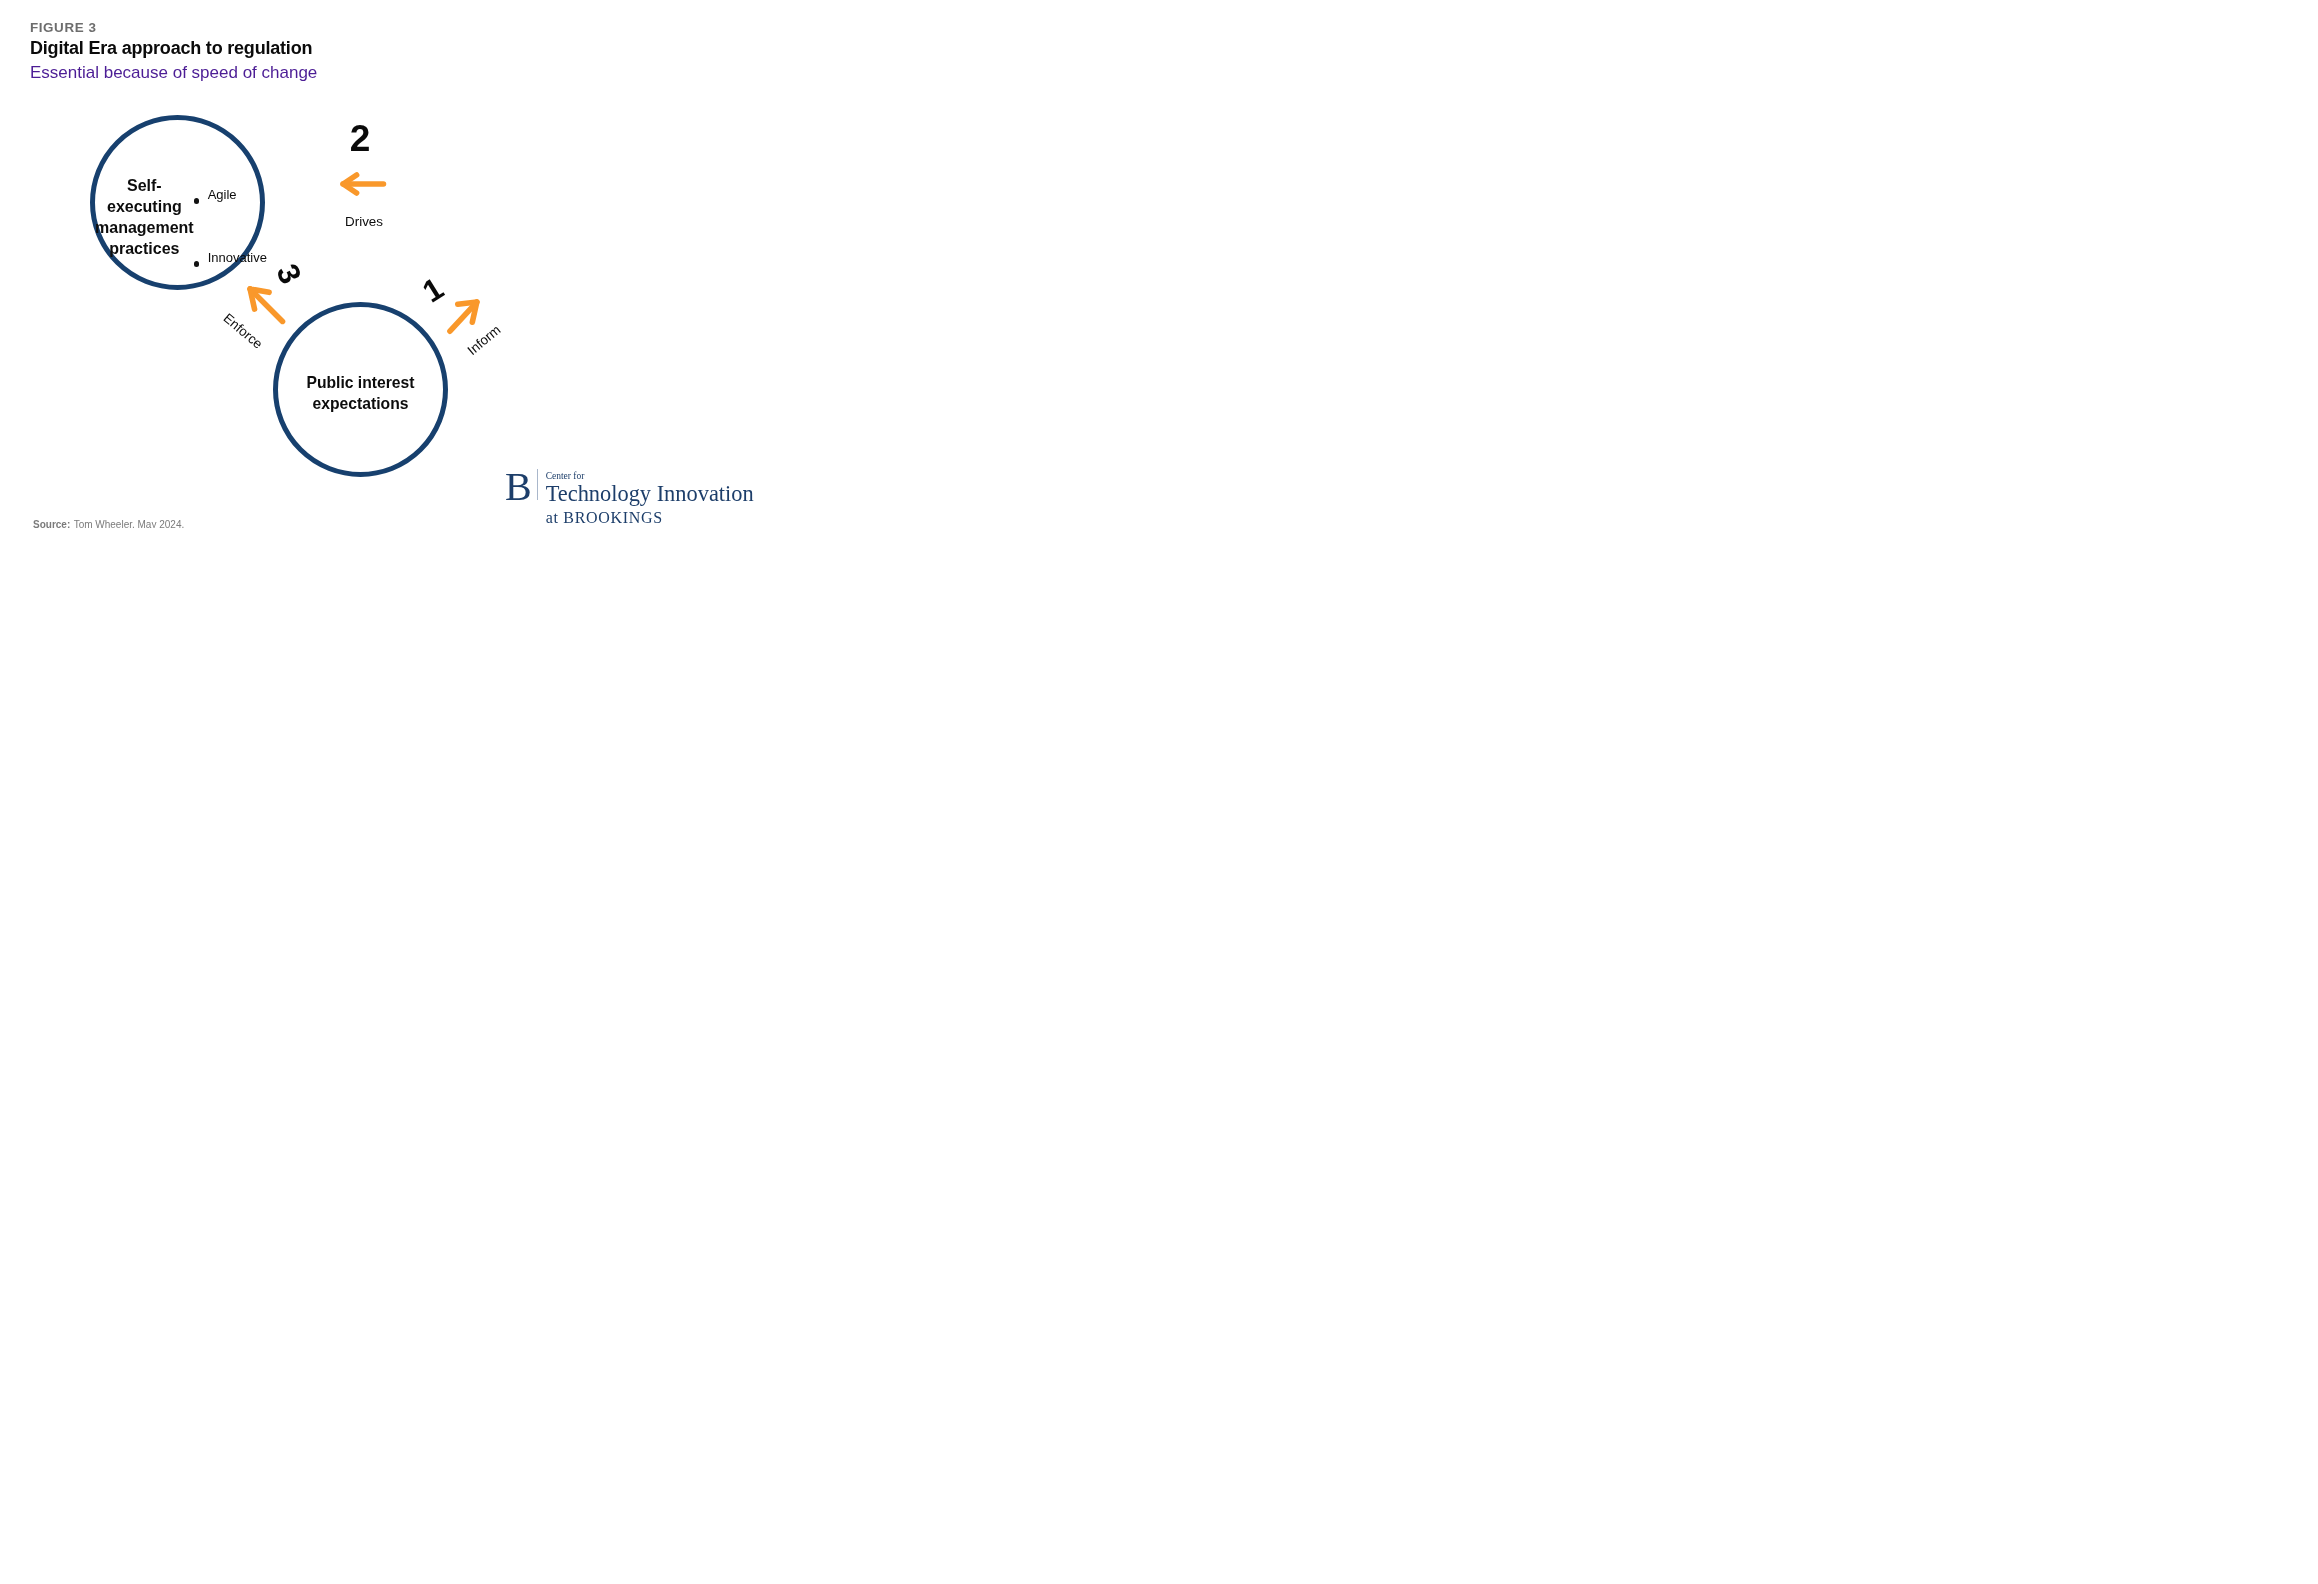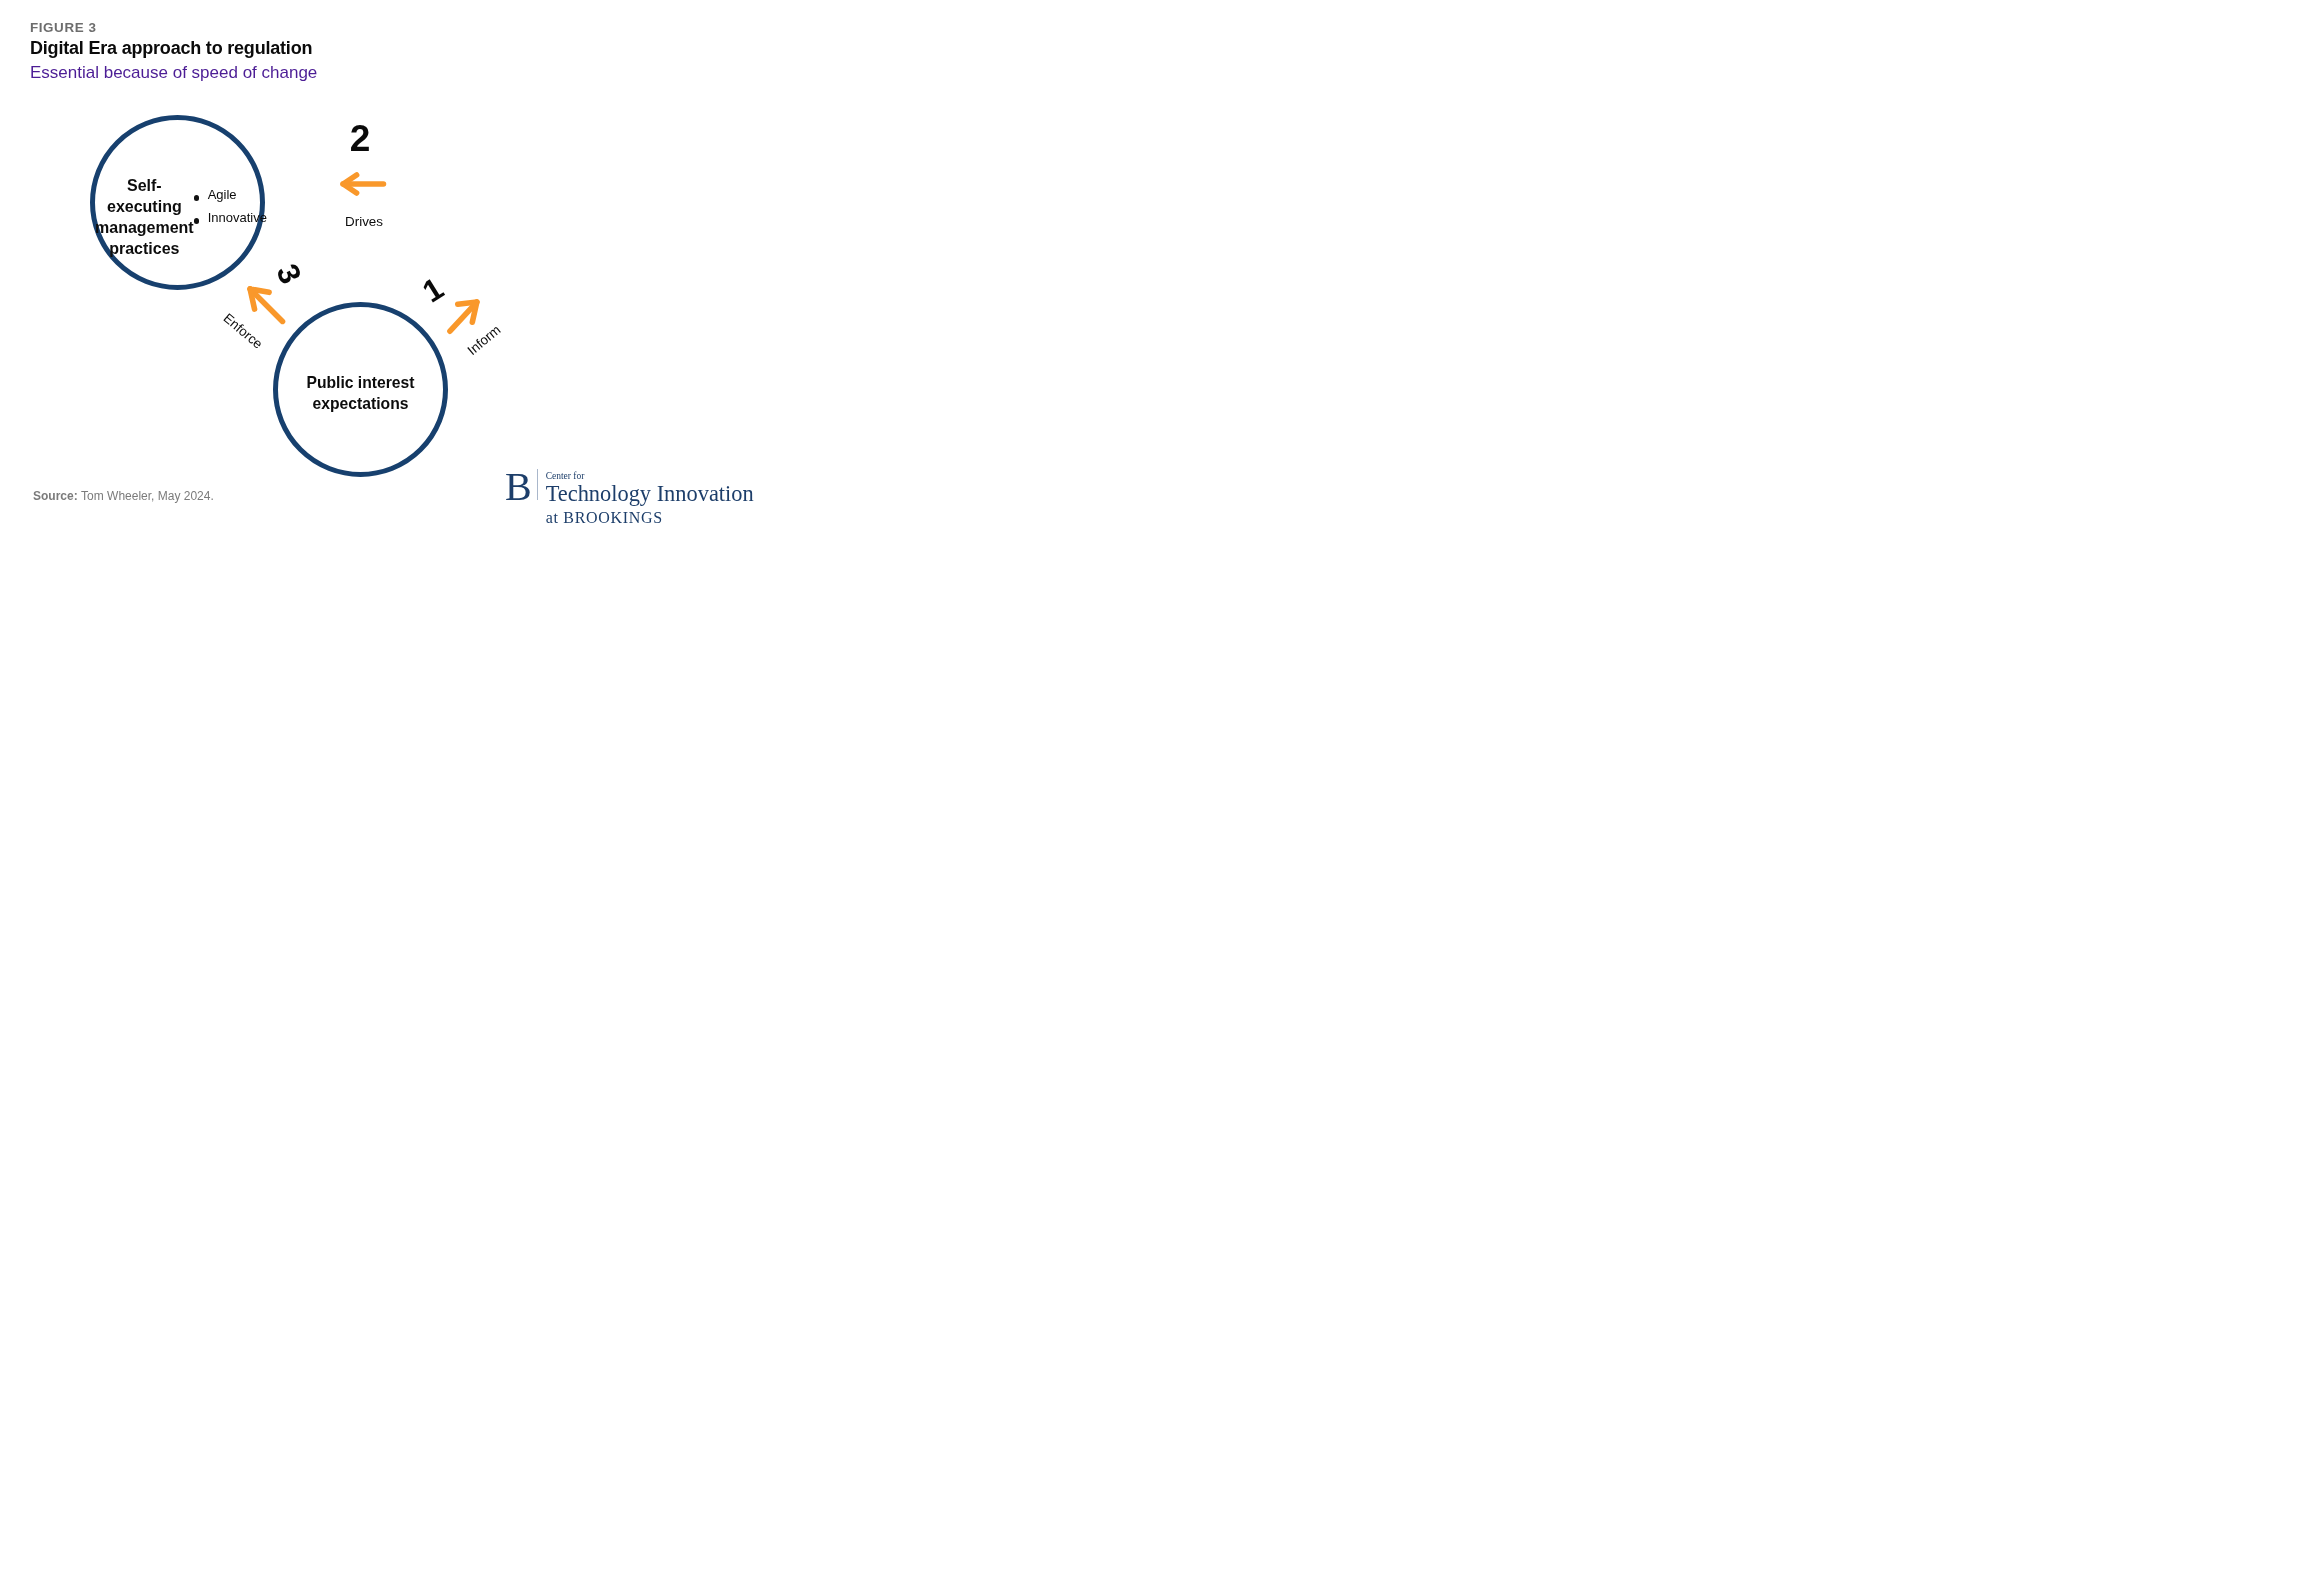--- a/index.html
+++ b/index.html
@@ -21,41 +21,41 @@
 
   
   .circle{position:absolute;width:165px;height:165px;border:5.6px solid var(--navy);border-radius:50%;
           background:#fff;display:flex;flex-direction:row;align-items:center;box-sizing:content-box;}
   .circle.left{left:90px;top:115px;padding-top:0;}
   .circle.right{left:449px;top:115px;}
   .circle.bottom{left:273px;top:302px;justify-content:center;}
   .circle-heading{font-size:16px;font-weight:700;line-height:21px;text-align:center;color:#0d0d0d;width:130px;margin-top:29px;}
   .circle.bottom .circle-heading{margin-top:7.8px;width:146px;font-size:15.7px;}
   .bullets{margin:7.3px auto 0;display:flex;flex-direction:column;gap:5px;}
-  .bullet-row{display:flex;align-items:center;}
+  .bullet-row{display:flex;align-items:flex-end;margin-top:40px;}
   .bullet-dot{width:5.6px;height:5.6px;border-radius:50%;background:#121212;margin-top:6.2px;flex:0 0 auto;}
   .bullet-text{font-size:13px;line-height:18px;margin-left:8.4px;color:#0d0d0d;}
 
   
   .flow-number{position:absolute;font-weight:900;color:#0a0a0a;transform:translate(-50%,-50%);line-height:1;}
   .num-2{left:360px;top:138px;font-size:37px;}
   .num-3{left:289px;top:274px;font-size:31px;transform:translate(-50%,-50%) rotate(65deg);}
   .num-1{left:433px;top:290px;font-size:31px;transform:translate(-50%,-50%) rotate(-32deg);}
   .flow-label{position:absolute;font-size:13.4px;color:#0d0d0d;transform:translate(-50%,-50%);white-space:nowrap;}
   .label-drives{left:364px;top:221px;}
   .label-enforce{left:243px;top:331px;transform:translate(-50%,-50%) rotate(40deg);}
   .label-inform{left:484px;top:340px;transform:translate(-50%,-50%) rotate(-40deg);}
   .arrow{position:absolute;}
   .arrow-drives{left:334px;top:170px;}
   .arrow-enforce{left:240px;top:281px;}
   .arrow-inform{left:441px;top:293px;}
   .arrow path,.arrow line{stroke:var(--orange);stroke-width:10;fill:none;stroke-linecap:round;stroke-linejoin:round;}
 
   
-  .source-line{position:absolute;left:33px;top:489px;font-size:12px;color:var(--source-gray);}
+  .source-line{position:absolute;left:33px;top:519px;font-size:10px;color:var(--source-gray);}
   .source-line .src-prefix{font-weight:700;margin-right:3.4px;}
   .logo{position:absolute;left:505px;top:467px;display:flex;align-items:flex-start;color:var(--logo-navy);
         font-family:"Liberation Serif","DejaVu Serif",serif;}
   .logo-b{font-size:40px;line-height:1;}
   .logo-divider{width:1.1px;height:31px;background:#A9B7CB;margin:2.2px 7.3px 0 5.6px;}
   .logo-text{display:flex;flex-direction:column;margin-top:4px;}
   .logo-line1{font-size:9.5px;line-height:1.2;}
   .logo-line2{font-size:22.4px;line-height:1.02;margin-top:0.6px;white-space:nowrap;}
   .logo-line3{font-size:16px;letter-spacing:0.7px;margin-top:2.8px;}
 </style>

